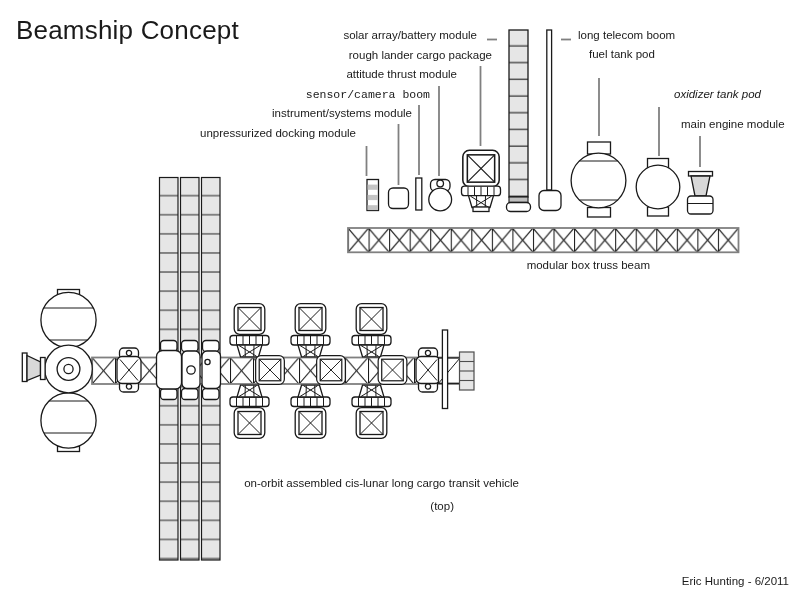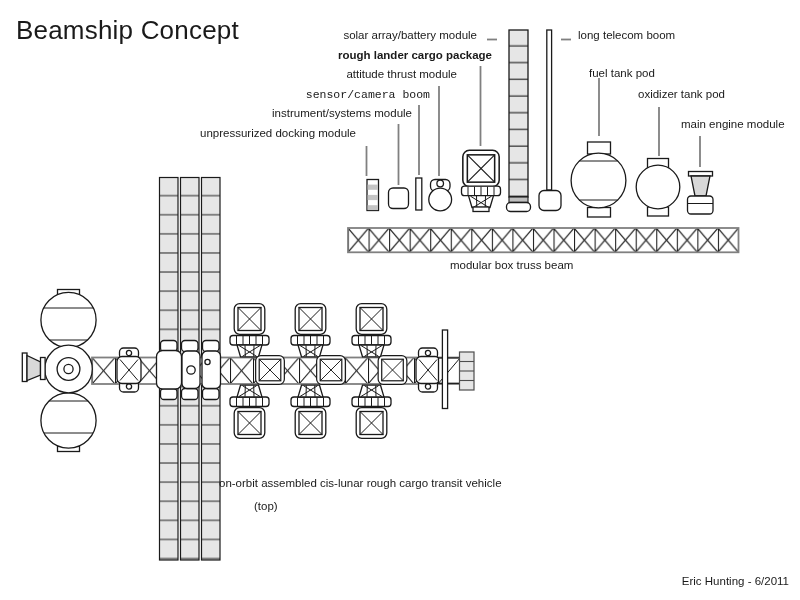--- a/index.html
+++ b/index.html
@@ -10,21 +10,21 @@
     --background:#ffffff;
   }
   html,body{margin:0;padding:0;}
   #canvas{
     position:relative;width:800px;height:600px;background:var(--background);
     overflow:hidden;font-family:"Liberation Sans",sans-serif;color:var(--ink);
   }
   #art{position:absolute;left:0;top:0;}
   .lbl{position:absolute;font-size:11.5px;line-height:1.15;white-space:nowrap;color:var(--ink);}
   .title{position:absolute;left:16px;top:15px;font-size:26px;letter-spacing:0.2px;color:var(--ink);}
-  .ctr{text-align:left;white-space:nowrap;}
+  .ctr{text-align:right;white-space:nowrap;}
   
   .shape{fill:#fff;stroke:var(--ink);stroke-width:1.3;}
   .shape-n{fill:var(--nozzle-gray);stroke:var(--ink);stroke-width:1.3;}
   .thin{stroke:var(--ink);stroke-width:1;fill:none;}
   .leader{stroke:var(--leader-gray);stroke-width:1.8;fill:none;}
   .patline{stroke:var(--ink);stroke-width:1.1;}
   .divline{stroke:var(--leader-gray);stroke-width:2;}
   .arraycol{fill:url(#arrayPat);stroke:var(--ink);stroke-width:1.2;}
   .trussrect{stroke:var(--leader-gray);stroke-width:1.8;}
   .stripe{fill:#c4c4c4;}
@@ -232,28 +232,28 @@
       <line x1="459.5" y1="361.5" x2="474" y2="361.5" class="endcapline"></line>
       <line x1="459.5" y1="371" x2="474" y2="371" class="endcapline"></line>
       <line x1="459.5" y1="380.5" x2="474" y2="380.5" class="endcapline"></line>
       <rect x="442.4" y="330" width="5.2" height="78.5" class="shape" stroke-width="1.1"></rect>
     </g>
   </svg>
 
   <div class="title">Beamship Concept</div>
 
   <div class="lbl" style="right:323px;top:29px;">solar array/battery module</div>
-  <div class="lbl" style="right:308px;top:48.5px;font-weight:bold;">rough lander cargo package</div>
+  <div class="lbl" style="right:308px;top:48.5px;">rough lander cargo package</div>
   <div class="lbl" style="right:343px;top:68px;">attitude thrust module</div>
   <div class="lbl" style="right:370px;top:87.5px;font-family:Liberation Mono, monospace;">sensor/camera boom</div>
   <div class="lbl" style="right:388px;top:107px;">instrument/systems module</div>
   <div class="lbl" style="right:444px;top:126.5px;">unpressurized docking module</div>
   <div class="lbl" style="left:578px;top:29px;">long telecom boom</div>
-  <div class="lbl" style="left:589px;top:67px;">fuel tank pod</div>
-  <div class="lbl" style="left:638px;top:87.5px;">oxidizer tank pod</div>
+  <div class="lbl" style="left:589px;top:48px;">fuel tank pod</div>
+  <div class="lbl" style="left:674px;top:87.5px;font-style:italic;">oxidizer tank pod</div>
   <div class="lbl" style="left:681px;top:117.5px;">main engine module</div>
   <div class="lbl ctr" style="left:450px;top:259px;width:200px;">modular box truss beam</div>
 
-  <div class="lbl ctr" style="left:219px;top:477px;width:300px;">on-orbit assembled cis-lunar rough cargo transit vehicle</div>
+  <div class="lbl ctr" style="left:219px;top:477px;width:300px;">on-orbit assembled cis-lunar long cargo transit vehicle</div>
   <div class="lbl ctr" style="left:254px;top:500px;width:200px;">(top)</div>
 
   <div class="lbl" style="right:11px;top:575px;padding-left:15px;">Eric Hunting - 6/2011</div>
 </div>
 
 </body></html>

